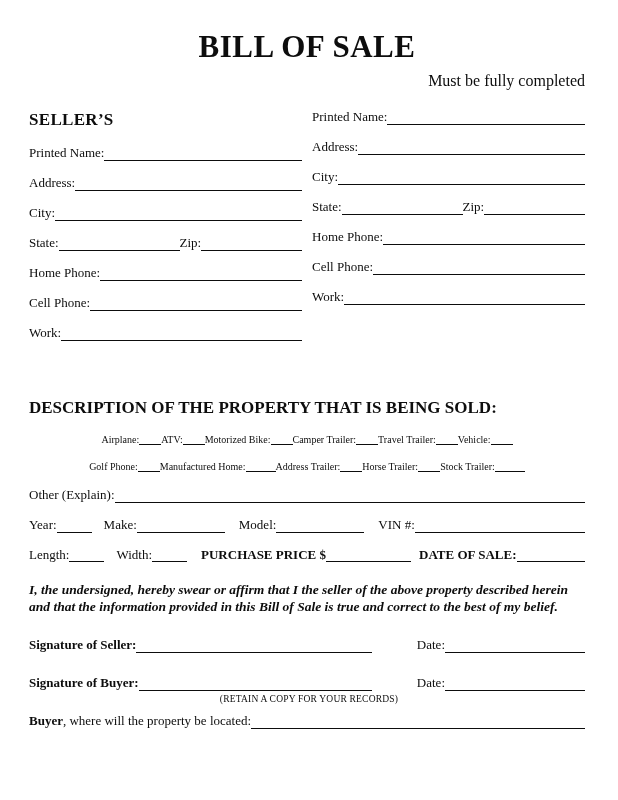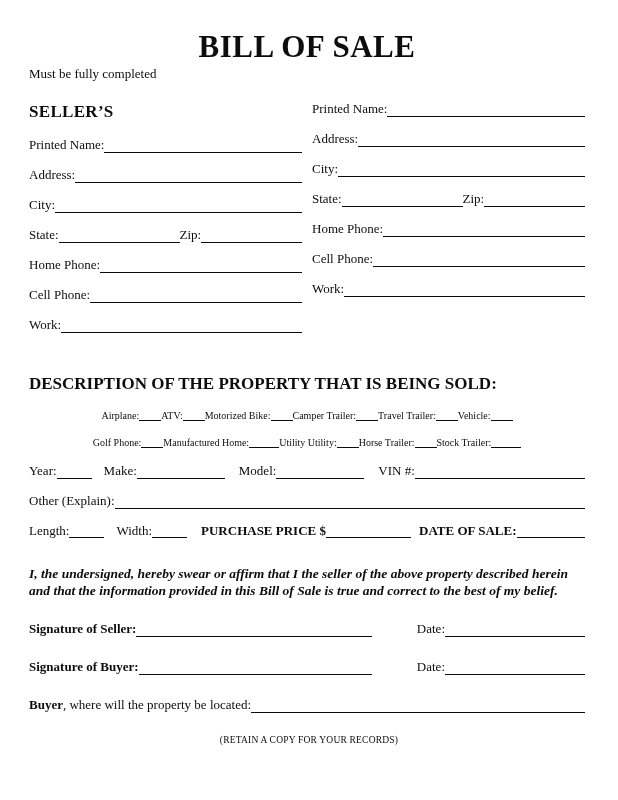--- a/index.html
+++ b/index.html
@@ -1,47 +1,47 @@
 <!DOCTYPE html>
 <html><head>
 <meta charset="utf-8">
 <style>
   html,body { margin:0; padding:0; background:#ffffff; }
   body { width:618px; height:800px; color:#0d0d0d; font-family:"Liberation Serif", serif; }
   .page { position:relative; box-sizing:border-box; width:618px; height:728px; padding:30px 33px 0 29px; }
 
   .title { text-align:center; font-size:31px; font-weight:bold; margin:0; letter-spacing:0.5px; line-height:1.1; }
-  .subtitle { text-align:left; font-size:13px; margin-top:2px; }
+  .subtitle { text-align:right; font-size:16px; margin-top:8px; }
 
   .parties { display:grid; grid-template-columns:1fr 1fr; column-gap:10px; margin-top:20px; }
   .party-heading { font-size:17px; font-weight:bold; margin-bottom:16px; letter-spacing:0.3px; }
 
   .frow { display:flex; align-items:flex-end; font-size:13px; line-height:1.15; margin-bottom:15px; white-space:nowrap; }
   .line { flex:1 1 auto; border-bottom:1px solid #0d0d0d; min-width:10px; }
   .blank { display:inline-block; border-bottom:1px solid #0d0d0d; }
   .w22 { width:22px; } .w30 { width:30px; }
   .w35 { width:35px; } .w88 { width:88px; } .w85 { width:85px; }
   .state-line { flex:1.2 1 auto; border-bottom:1px solid #0d0d0d; }
   .zip-line { flex:1 1 auto; border-bottom:1px solid #0d0d0d; }
 
-  .section-heading { font-size:17px; font-weight:bold; margin-top:26px; margin-bottom:16px; }
+  .section-heading { font-size:17px; font-weight:bold; margin-top:42px; margin-bottom:16px; }
 
   .types { display:flex; justify-content:center; align-items:flex-end; font-size:10px; margin-bottom:16px; white-space:nowrap; }
   .types .item { display:flex; align-items:flex-end; }
 
   .gap8 { width:8px; flex:0 0 auto; } .gap12 { width:12px; flex:0 0 auto; } .gap14 { width:14px; flex:0 0 auto; }
 
   .bold { font-weight:bold; }
-  .affirmation { font-size:13.5px; font-weight:bold; font-style:italic; line-height:1.2; margin-top:28px; }
+  .affirmation { font-size:13.5px; font-weight:bold; font-style:italic; line-height:1.2; margin-top:20px; }
 
   .sigrow { display:flex; align-items:flex-end; font-size:13px; margin-top:22px; white-space:nowrap;justify-content:flex-end; }
   .sig-spacer { width:45px; flex:0 0 auto; }
   .date-line { width:140px; flex:0 0 auto; border-bottom:1px solid #0d0d0d; }
 
-  .footer { position:absolute; top:735px; left:0; width:618px; text-align:center; font-size:9.5px; letter-spacing:0.2px; }
+  .footer { position:absolute; top:694px; left:0; width:618px; text-align:center; font-size:9.5px; letter-spacing:0.2px; }
 </style>
 </head>
 <body>
 
 <div class="page">
 
   <h1 class="title">BILL OF SALE</h1>
   <div class="subtitle">Must be fully completed</div>
 
   <div class="parties">
@@ -147,53 +147,53 @@
   <div class="types">
     <span class="item">
       <span>Golf Phone:</span>
       <span class="blank w22"></span>
     </span>
     <span class="item">
       <span>Manufactured Home:</span>
       <span class="blank w30"></span>
     </span>
     <span class="item">
-      <span>Utility Utility:</span>
+      <span>Address Trailer:</span>
       <span class="blank w22"></span>
     </span>
     <span class="item">
       <span>Horse Trailer:</span>
       <span class="blank w22"></span>
     </span>
     <span class="item">
       <span>Stock Trailer:</span>
       <span class="blank w30"></span>
     </span>
+  </div>
+
+  <div class="frow">
+    <span>Other (Explain):</span>
+    <span class="line"></span>
   </div>
 
   <div class="frow">
     <span>Year:</span>
     <span class="blank w35"></span>
     <span class="gap12"></span>
     <span>Make:</span>
     <span class="blank w88"></span>
     <span class="gap14"></span>
     <span>Model:</span>
     <span class="blank w88"></span>
     <span class="gap14"></span>
     <span>VIN #:</span>
     <span class="line"></span>
   </div>
 
   <div class="frow">
-    <span>Other (Explain):</span>
-    <span class="line"></span>
-  </div>
-
-  <div class="frow">
     <span>Length:</span>
     <span class="blank w35"></span>
     <span class="gap12"></span>
     <span>Width:</span>
     <span class="blank w35"></span>
     <span class="gap14"></span>
     <span class="bold">PURCHASE PRICE $</span>
     <span class="blank w85"></span>
     <span class="gap8"></span>
     <span class="bold">DATE OF SALE:</span>

